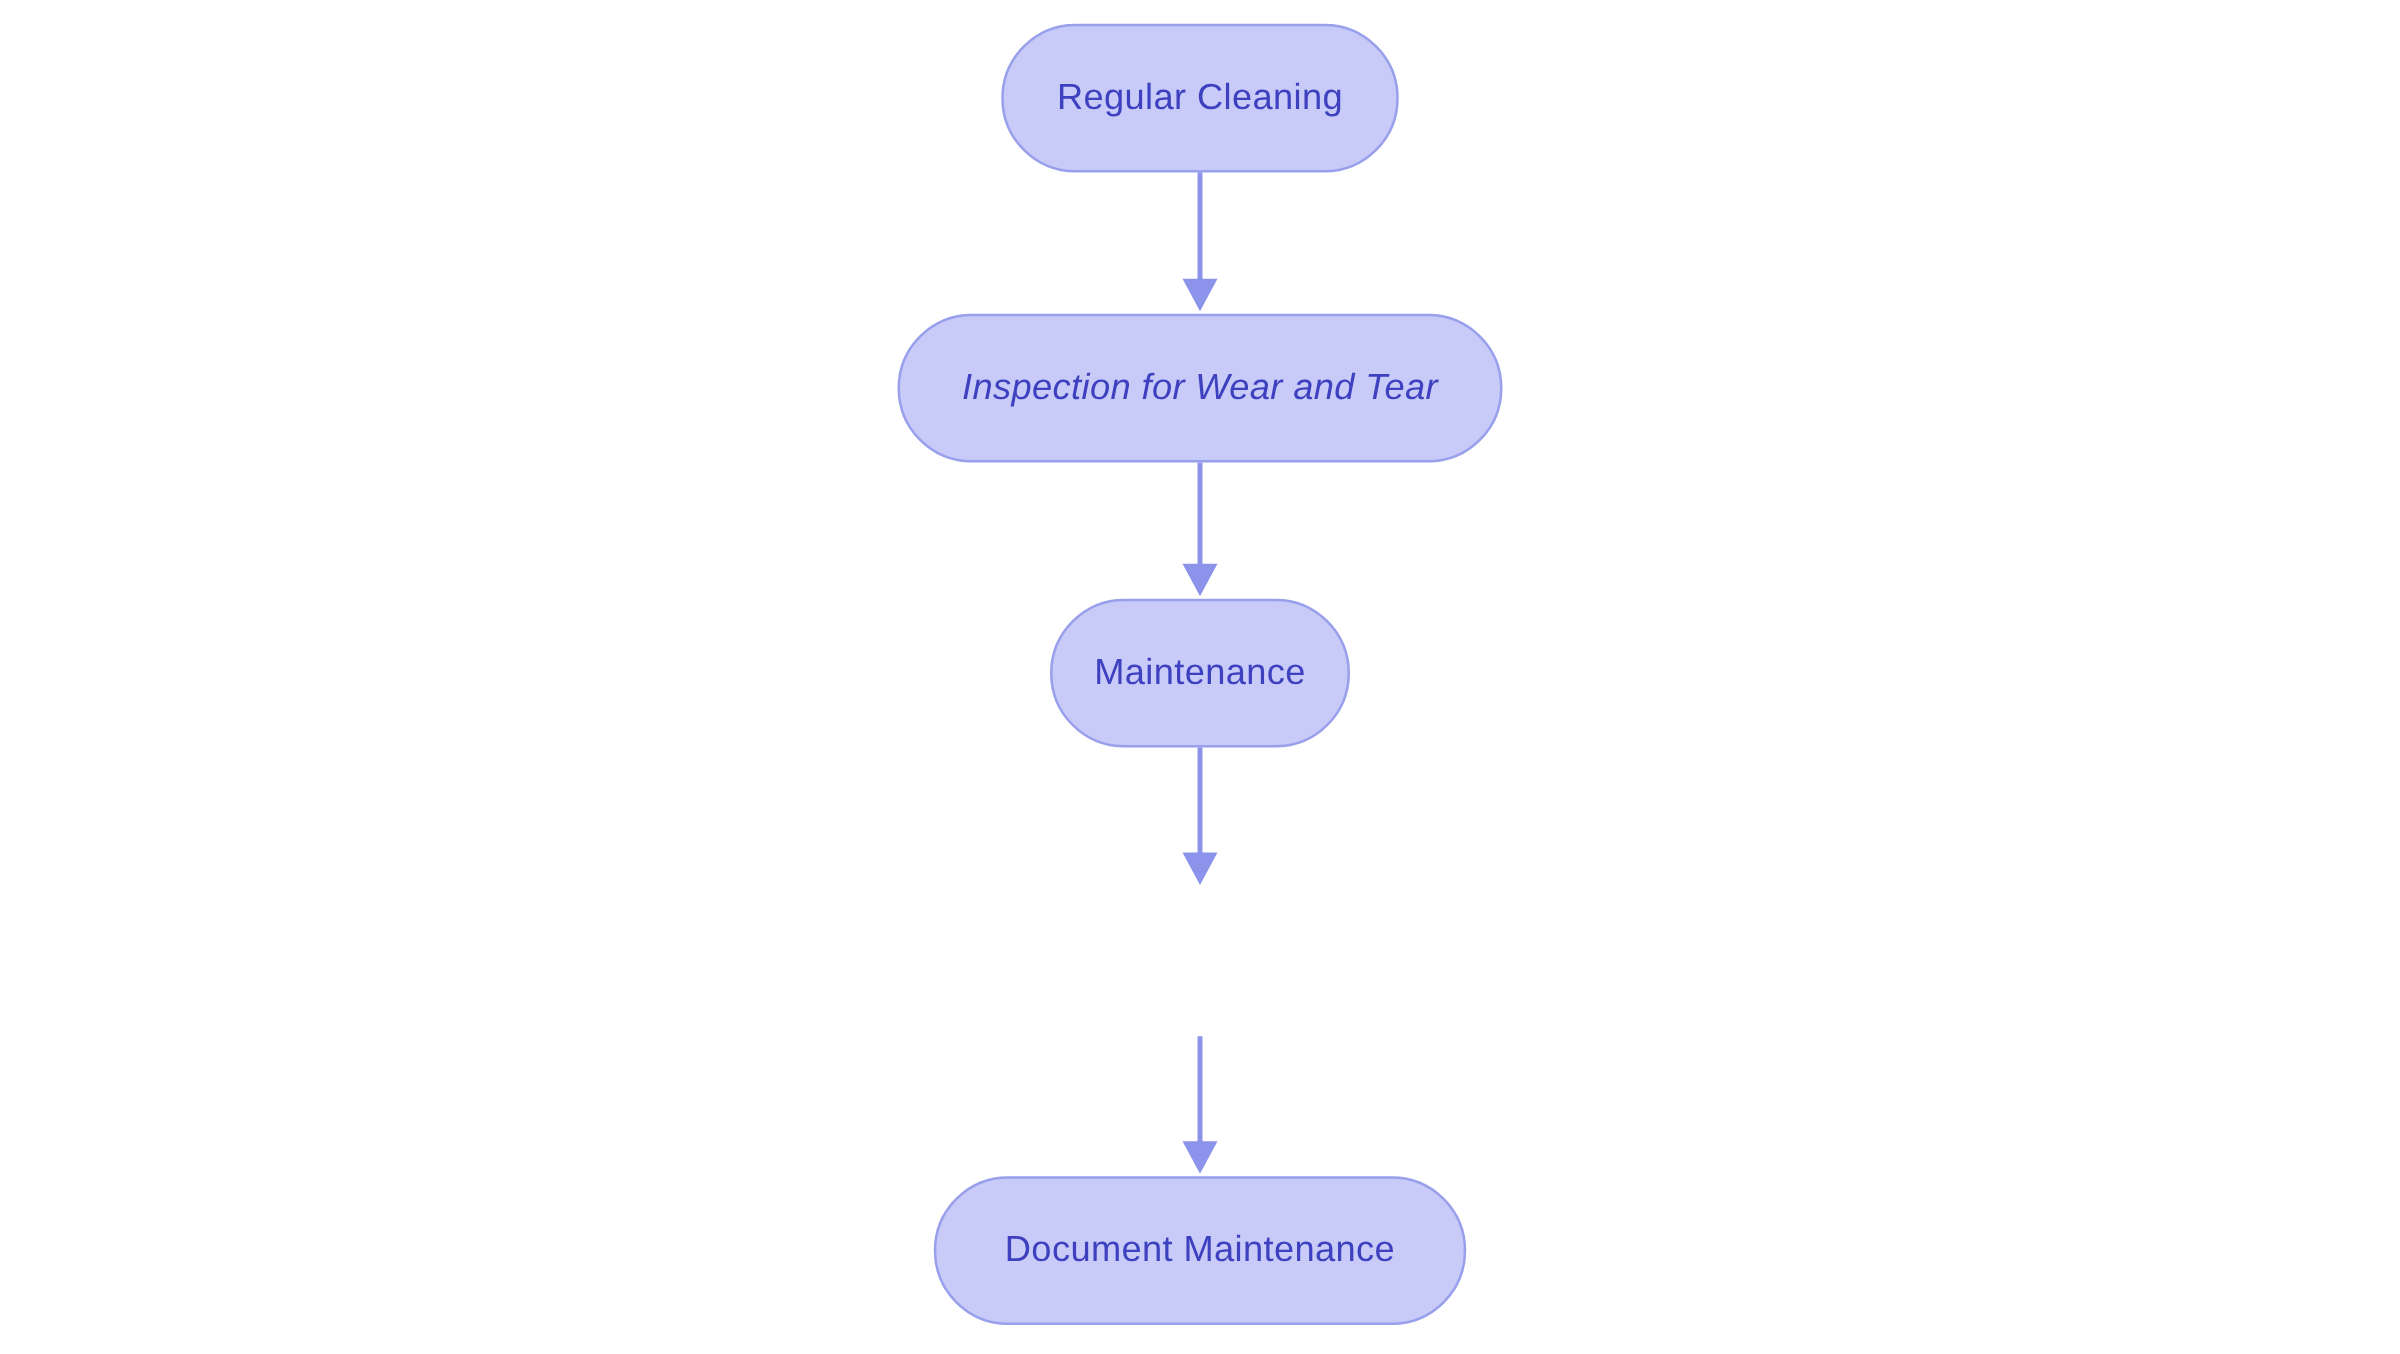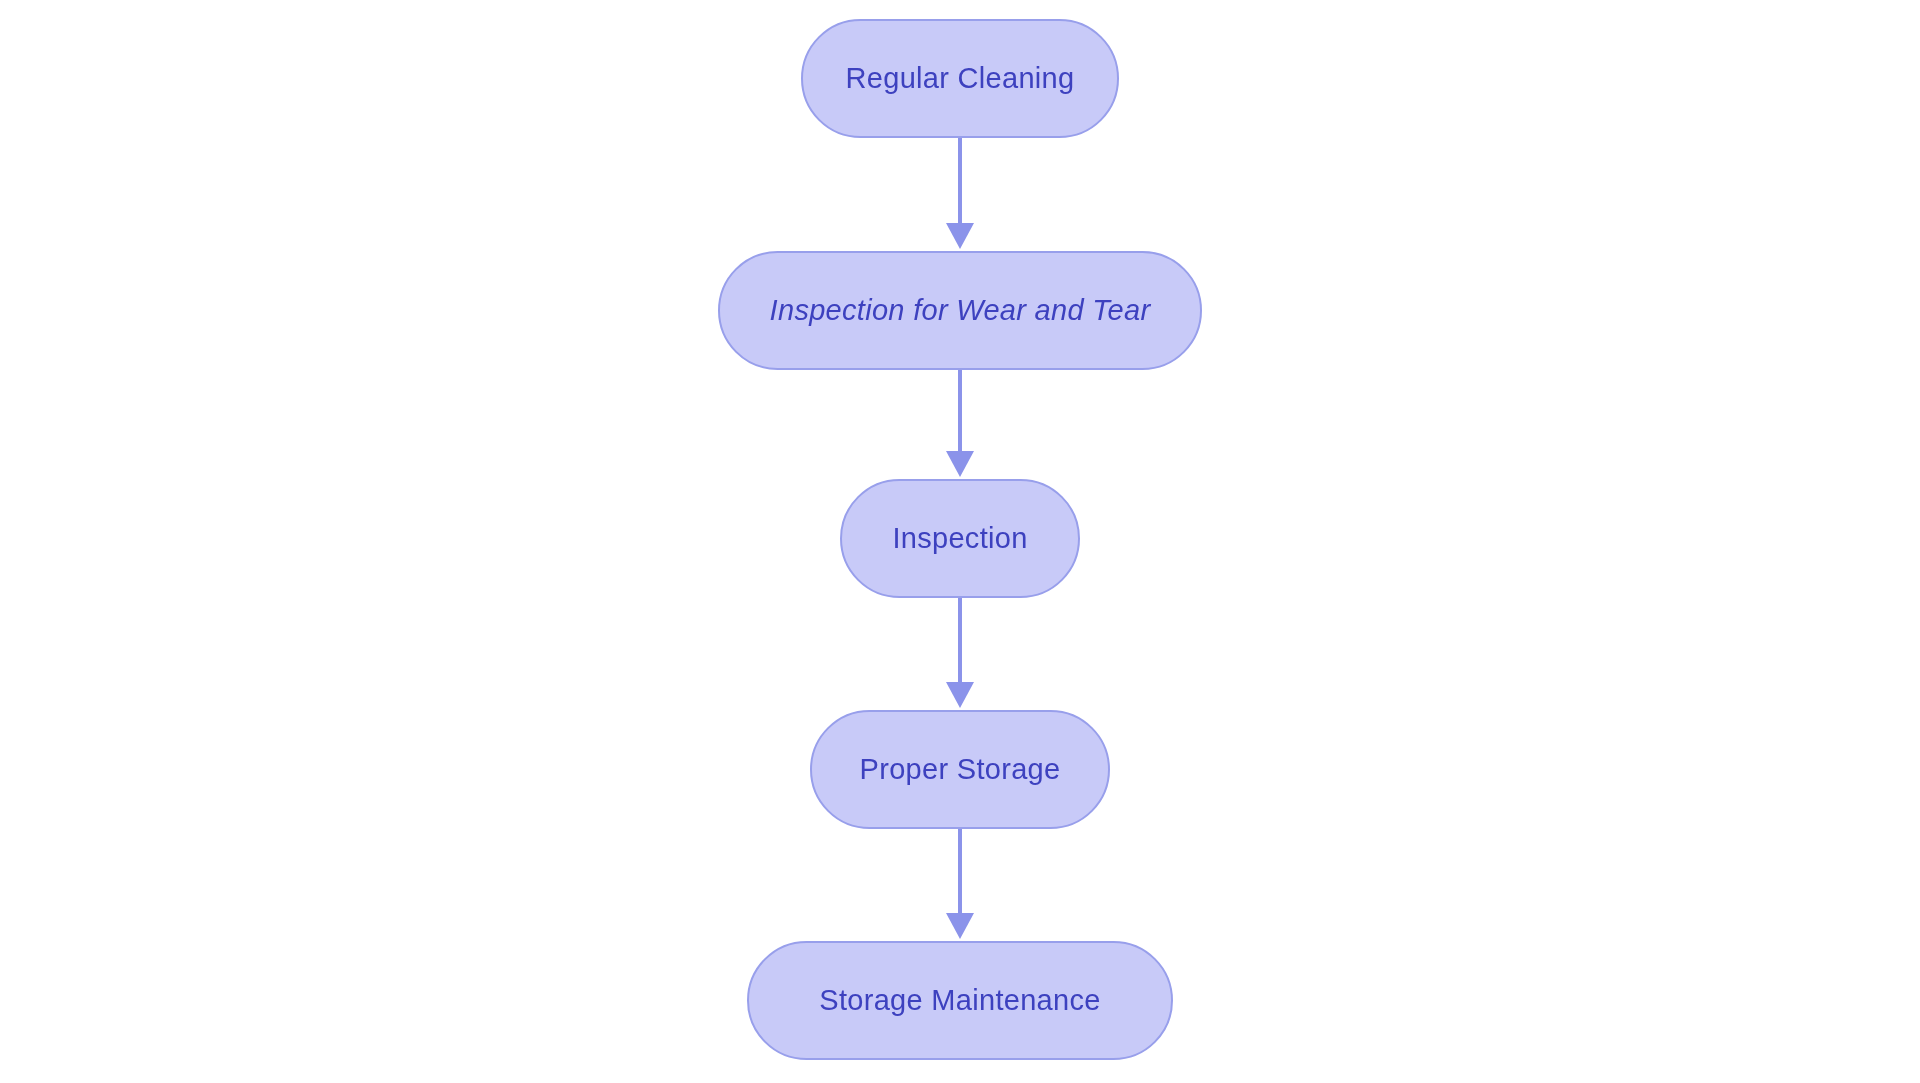--- a/index.html
+++ b/index.html
@@ -84,34 +84,31 @@
   <div class="node node-2">
     <span class="node-label">Inspection for Wear and Tear</span>
   </div>
 
   <div class="arrow arrow-2">
     <div class="arrow-line"></div>
     <div class="arrow-head"></div>
   </div>
 
   <div class="node node-3">
-    <span class="node-label">Inspection</span>
+    <span class="node-label">Maintenance</span>
   </div>
 
   <div class="arrow arrow-3">
     <div class="arrow-line"></div>
     <div class="arrow-head"></div>
   </div>
 
-  <div class="node node-4">
-    <span class="node-label">Proper Storage</span>
-  </div>
 
   <div class="arrow arrow-4">
     <div class="arrow-line"></div>
     <div class="arrow-head"></div>
   </div>
 
   <div class="node node-5">
-    <span class="node-label">Storage Maintenance</span>
+    <span class="node-label">Document Maintenance</span>
   </div>
 
 </div>
 
 </body></html>

